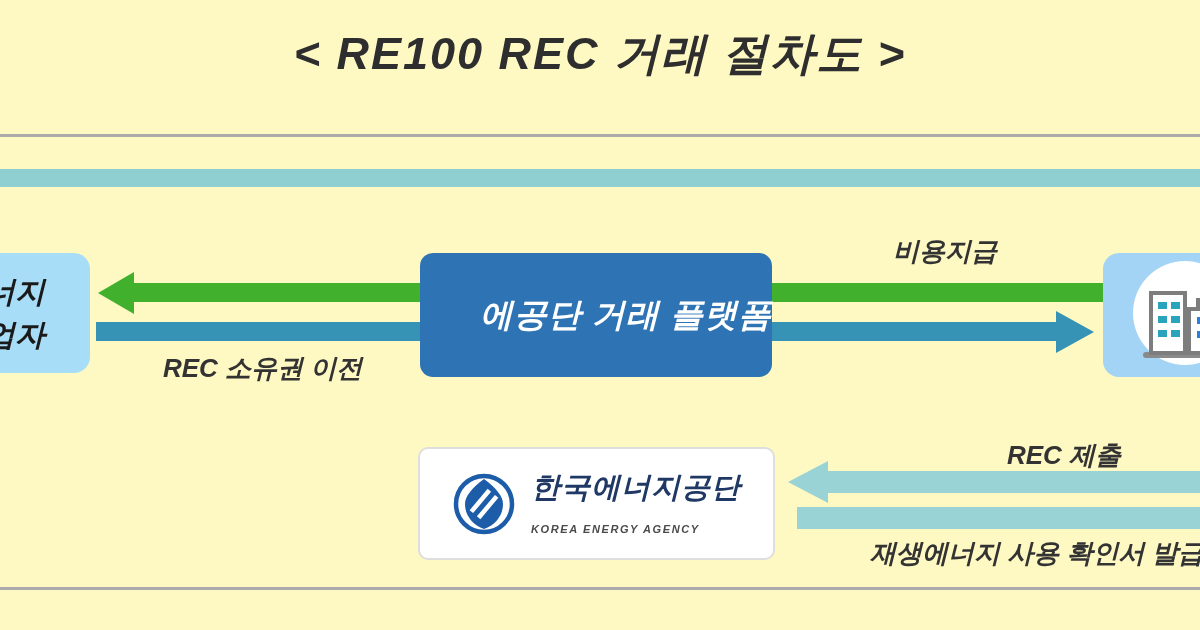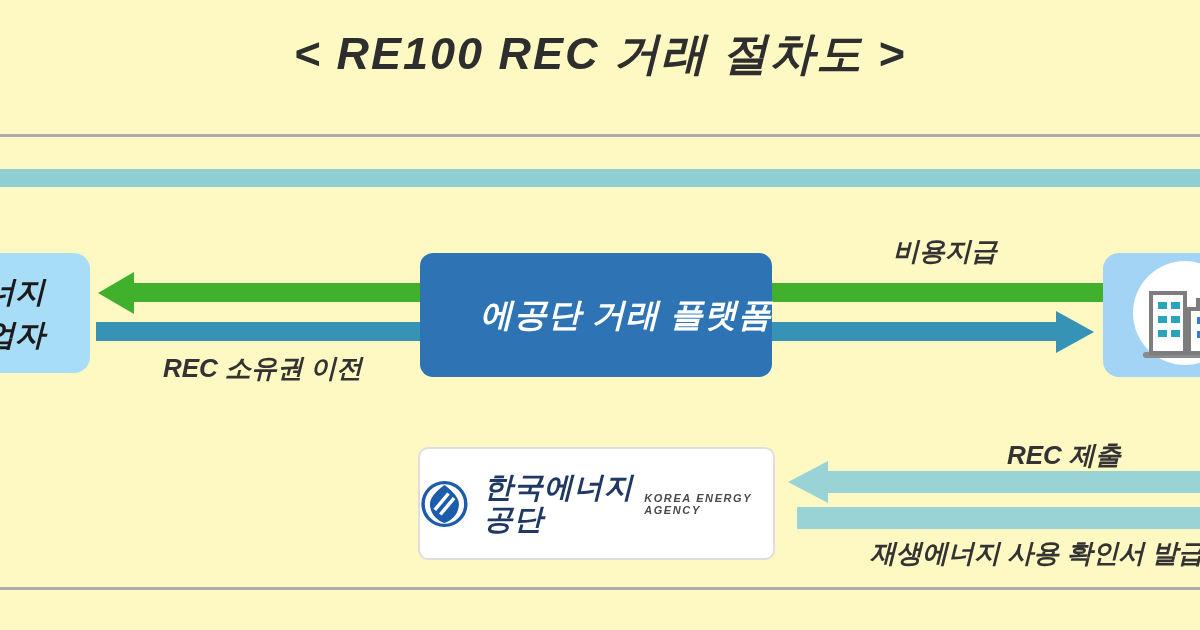--- a/index.html
+++ b/index.html
@@ -59,21 +59,21 @@
   .node-right{
     left:1103px;top:253px;width:140px;height:124px;border-radius:16px;
     background:var(--node_right_blue,#a3d3f5);z-index:3;
   }
   
   .node-kea{
     left:418px;top:447px;width:357px;height:113px;border-radius:10px;
     background:#fff;border:2px solid #dedede;box-sizing:border-box;
     display:flex;align-items:center;justify-content:center;gap:15px;z-index:3;
   }
-  .kea-text{display:flex;flex-direction:row;line-height:1.1;}
+  .kea-text{display:flex;flex-direction:column;line-height:1.1;}
   .kea-ko{font-size:29px;font-weight:700;color:var(--kea_navy,#1f3864);letter-spacing:1px;}
   .kea-en{font-size:11px;font-weight:700;color:#4a4a4a;letter-spacing:1.6px;margin-top:20px;}
   
   .submit-body{left:826px;top:471px;width:374px;height:22px;background:var(--arrow_light_teal,#9ad3d6);}
   .submit-head{
     left:788px;top:461px;width:0;height:0;
     border-top:21px solid transparent;border-bottom:21px solid transparent;
     border-right:40px solid var(--arrow_light_teal,#9ad3d6);
   }
   .cert-band{left:797px;top:507px;width:403px;height:22px;background:var(--arrow_light_teal,#9ad3d6);}

